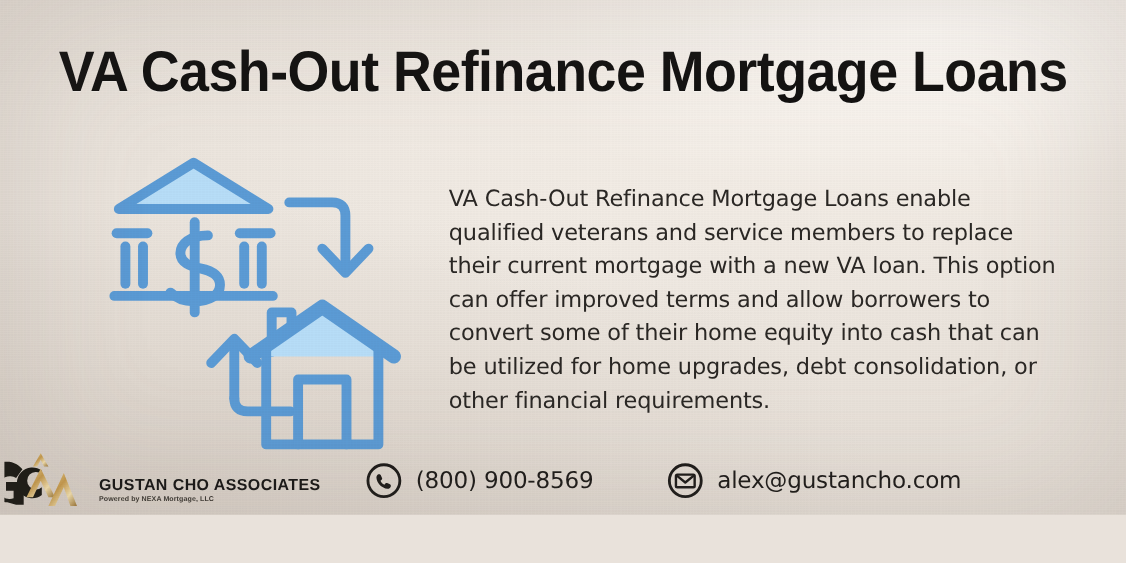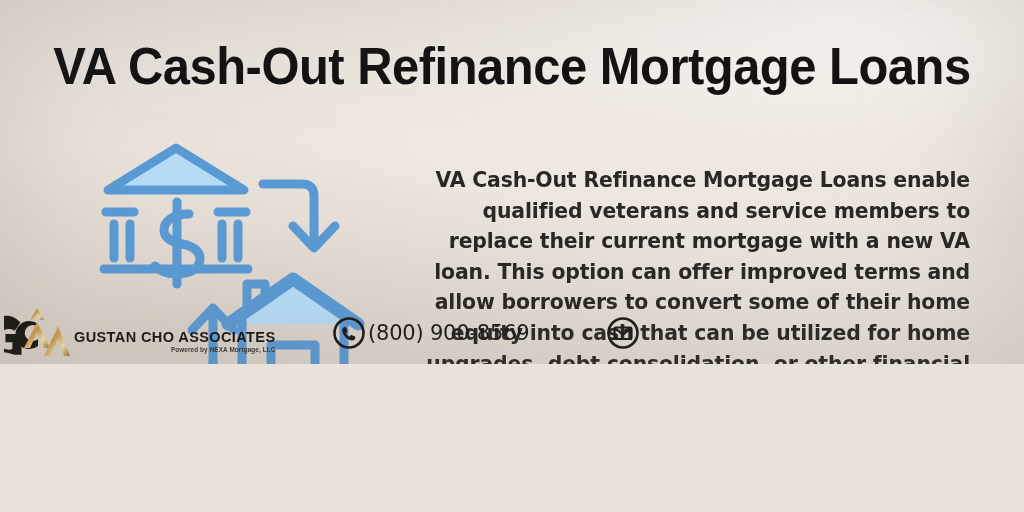--- a/index.html
+++ b/index.html
@@ -2,21 +2,21 @@
 <html><head>
 <meta charset="utf-8">
 <style>
   html,body{margin:0;padding:0;}
   body{
     width:1024px;height:512px;overflow:hidden;
     font-family:"Liberation Sans", sans-serif;
     background:#e9e2db;
   }
   #canvas{
-    position:relative;width:1024px;height:364px;overflow:hidden;
+    position:relative;width:1024px;height:468px;overflow:hidden;
     background:
       radial-gradient(120% 95% at 82% 6%, rgba(255,252,248,0.95) 0%, rgba(246,240,233,0.55) 34%, rgba(0,0,0,0) 62%),
       radial-gradient(110% 90% at 14% 92%, rgba(196,185,174,0.40) 0%, rgba(0,0,0,0) 58%),
       radial-gradient(130% 110% at 50% 46%, #efe9e2 0%, #e7e0d8 52%, #ddd5cc 100%);
   }
   
   #grain{
     position:absolute;inset:0;pointer-events:none;opacity:.55;
     background-image:
       repeating-linear-gradient(0deg, rgba(255,255,255,.10) 0 1px, rgba(0,0,0,.012) 1px 2px),
@@ -41,55 +41,54 @@
     white-space:nowrap;
   }
 
   
   .illus{position:absolute;left:88px;top:132px;width:300px;height:280px;}
   .illus svg{display:block;width:300px;height:280px;}
 
   
   .body-copy{
     position:absolute;left:408px;top:165px;width:562px;
-    text-align:right;
+    text-align:left;
     font-family:"DejaVu Sans", sans-serif;
     font-size:20.4px;
     line-height:30.6px;
     color:#2a2724;
     letter-spacing:-0.15px;
-    font-weight:bold;
   }
 
   
   .footer{position:absolute;left:0;right:0;bottom:0;height:74px;}
 
   
   .gca{position:absolute;left:16px;bottom:6px;display:flex;align-items:flex-end;}
   .gca-mark{width:66px;height:54px;margin-left:-12px;}
-  .gca-text{margin-left:4px;padding-bottom:4px;text-align:right;}
+  .gca-text{margin-left:20px;padding-bottom:4px;}
   .gca-name{
     font-family:"Liberation Sans", sans-serif;
     font-weight:700;font-size:14.5px;letter-spacing:.4px;color:#161514;
     line-height:16px;white-space:nowrap;
   }
   .gca-sub{
     font-family:"Liberation Sans", sans-serif;
     font-weight:700;font-size:9.6px;letter-spacing:.15px;
     color:#c7a463;line-height:12px;white-space:nowrap;
   }
   .gca-pow{
     font-family:"Liberation Sans", sans-serif;
     font-weight:700;font-size:6.4px;letter-spacing:.1px;
     color:#3b3731;line-height:9px;white-space:nowrap;
   }
 
   
   .contact{
-    position:absolute;bottom:14px;display:flex;align-items:center;gap:2px;
+    position:absolute;bottom:14px;display:flex;align-items:center;gap:12px;
   }
   .contact .glyph{width:34px;height:34px;flex:0 0 auto;}
   .contact .txt{
     font-family:"DejaVu Sans", sans-serif;
     font-size:21px;color:#1b1917;letter-spacing:-0.2px;white-space:nowrap;
   }
   #phone{left:332px;}
   #email{left:606px;}
 
   
@@ -187,20 +186,21 @@
       </svg>
       <span class="txt">(800) 900-8569</span>
     </div>
 
     <div class="contact" id="email">
       <svg class="glyph" viewBox="0 0 34 34">
         <circle cx="17" cy="17" r="14.5" fill="none" stroke="#1b1917" stroke-width="2.6"></circle>
         <rect x="8.5" y="11.5" width="17" height="11.5" rx="1.2" fill="none" stroke="#1b1917" stroke-width="2.2"></rect>
         <path d="M9.3 12.4 L17 18.6 L24.7 12.4" fill="none" stroke="#1b1917" stroke-width="2.2" stroke-linecap="round" stroke-linejoin="round"></path>
       </svg>
+      <span class="txt">alex@gustancho.com</span>
     </div>
 
 
   </div>
 
   <div id="grain"></div>
   <div id="vignette"></div>
 </div>
 
 </body></html>

